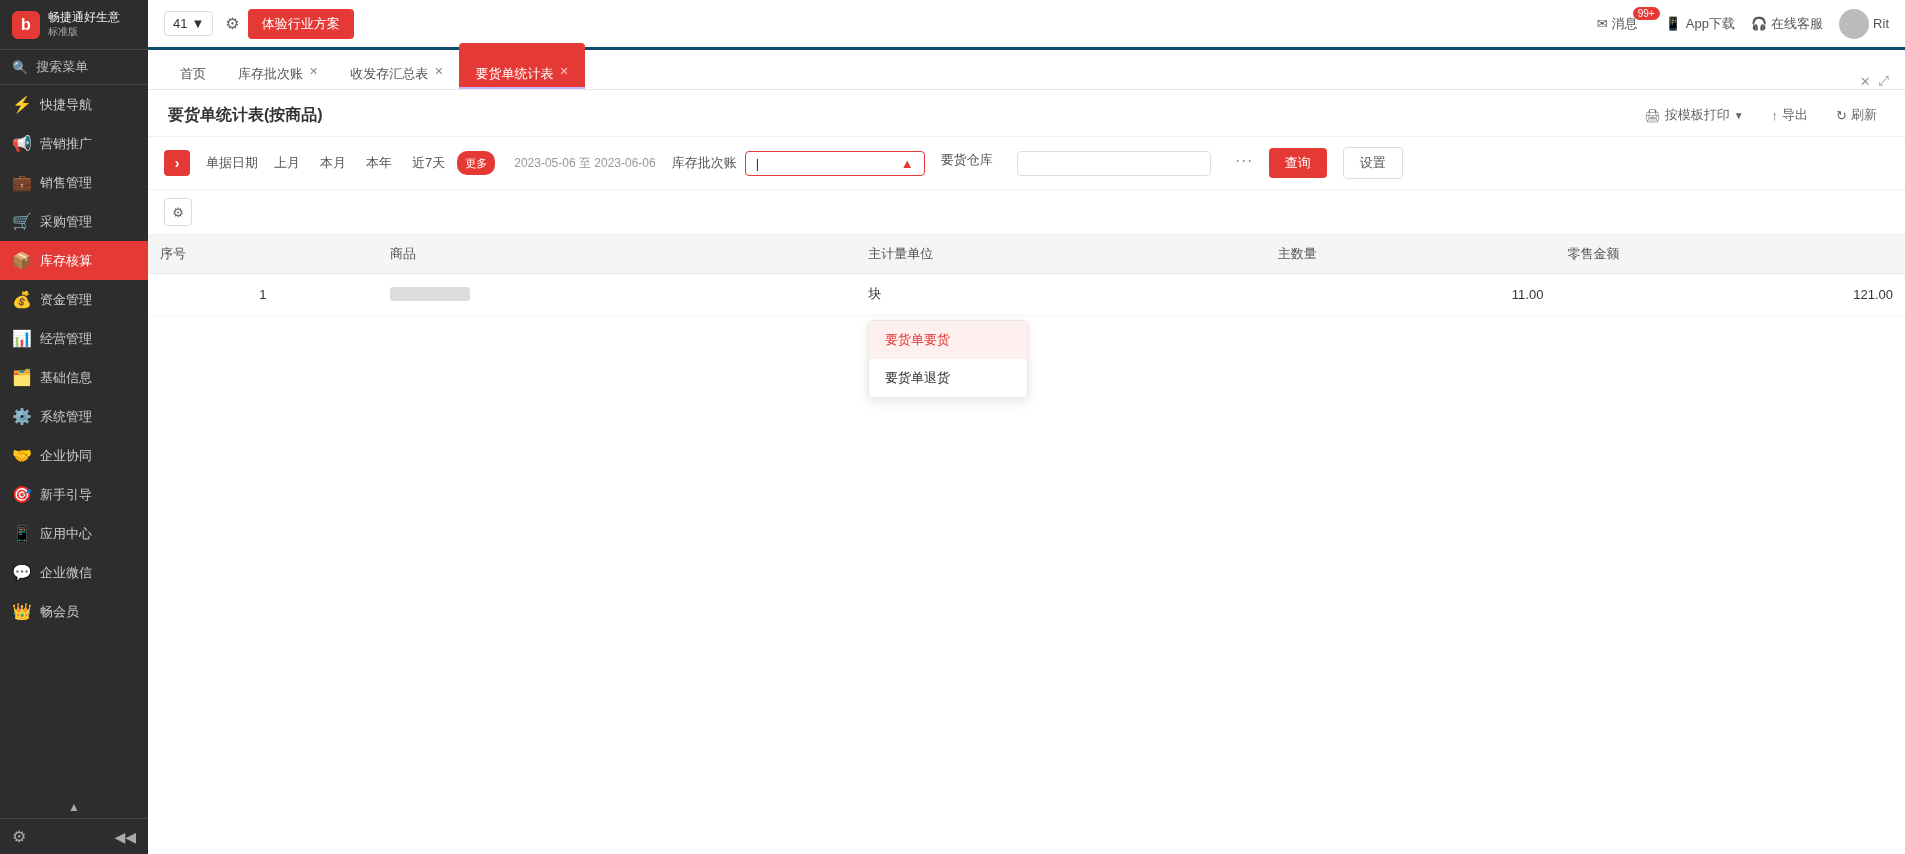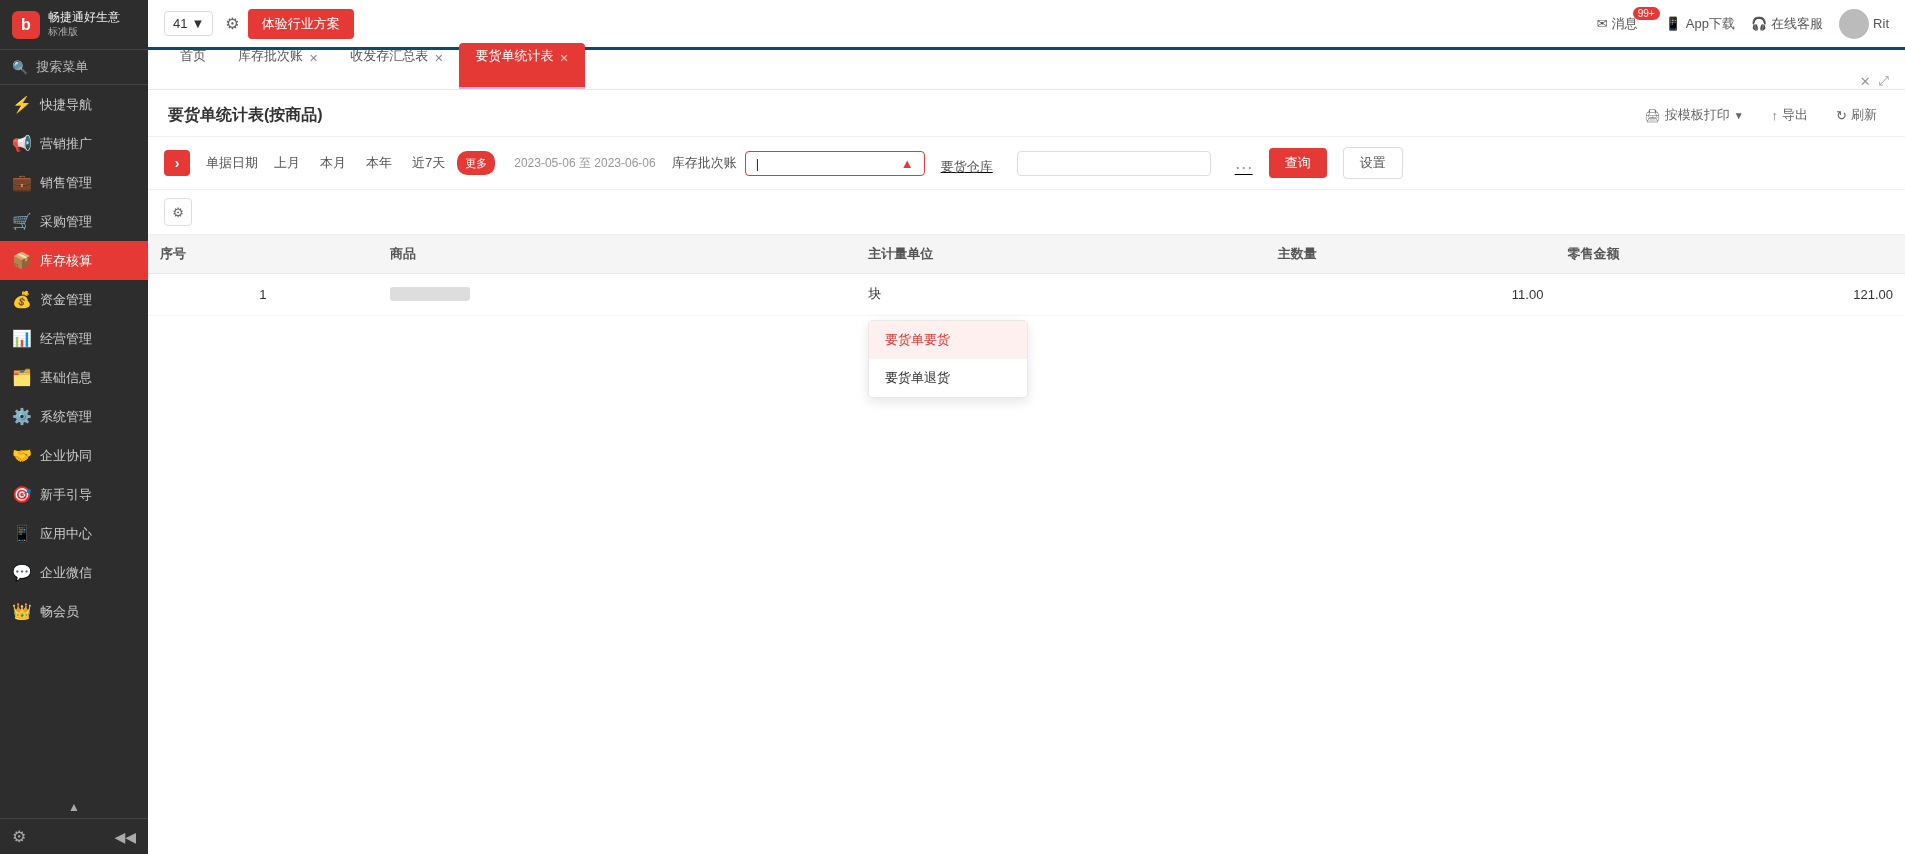--- a/index.html
+++ b/index.html
@@ -169,21 +169,21 @@
       border-bottom: 1px solid #e8e8e8;
       gap: 0;
     }
     .tab {
       padding: 22px 16px;
       cursor: pointer;
       font-size: 13px;
       color: #555;
       border-bottom: 2px solid transparent;
       display: flex;
-      align-items: flex-end;
+      align-items: flex-start;
       gap: 6px;
       height: 40px;
     }
     .tab.active {
       color: white;
       background: #e53935;
       border-radius: 4px 4px 0 0;
       border-bottom: 2px solid #c4b5fd;
     }
     .tab .close-icon { font-size: 11px; opacity: 0.7; }
@@ -287,23 +287,22 @@
       display: flex;
       align-items: center;
       gap: 6px;
       min-width: 180px;
       color: #333;
     }
     .filter-select .arrow { color: #e53935; margin-left: auto; }
 
     .filter-warehouse-section {
       display: flex;
-      align-items: flex-end;
+      align-items: flex-start;
       gap: 24px;
-      text-decoration: underline;
     }
     .warehouse-input {
       border: 1px solid #ddd;
       border-radius: 4px;
       padding: 4px 8px;
       font-size: 13px;
       min-width: 150px;
       color: #999;
     }
     .filter-more-btn { color: #999; cursor: pointer; font-size: 18px; line-height: 1; }
@@ -375,21 +374,21 @@
       font-size: 13px;
     }
     thead tr {
       background: #f5f5f5;
       height: 38px;
     }
     thead th {
       padding: 8px 12px;
       text-align: left;
       color: #555;
-      font-weight: 700;
+      font-weight: 400;
       border-bottom: 1px solid #e8e8e8;
       white-space: nowrap;
       margin-left: 44px;
     }
     tbody tr {
       height: 42px;
       border-bottom: 1px solid #f5f5f5;
     }
     tbody td {
       padding: 8px 12px;

